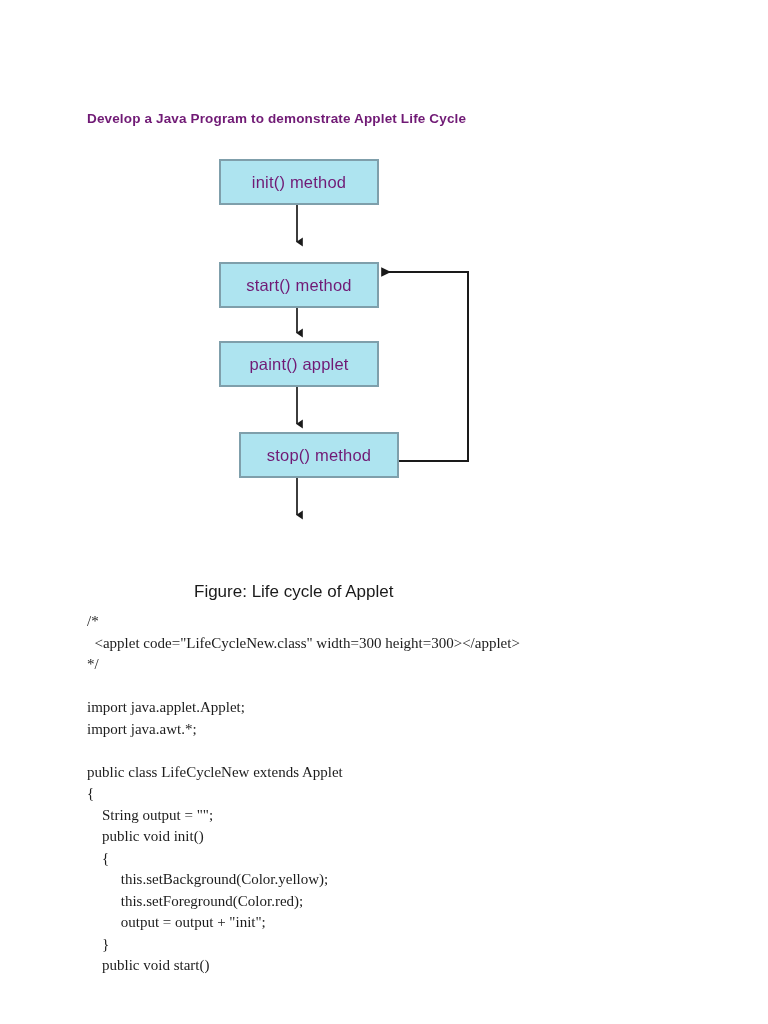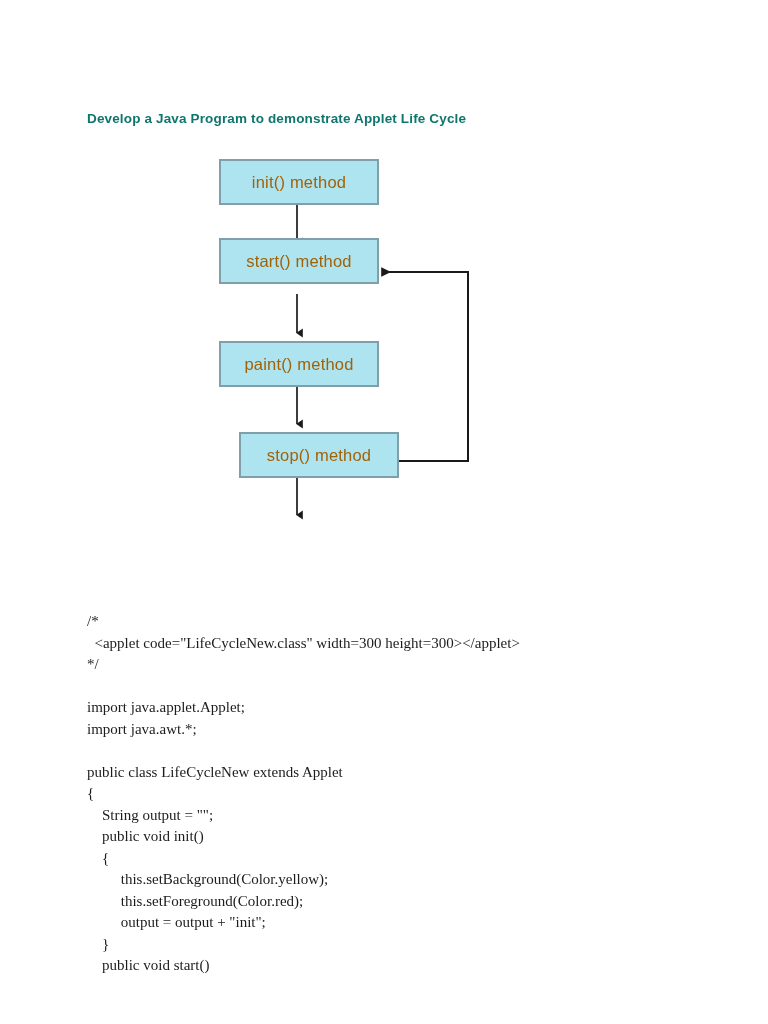--- a/index.html
+++ b/index.html
@@ -24,21 +24,21 @@
 
   
   .doc-heading {
     position: absolute;
     left: 87px;
     top: 111px;
     font-family: "Liberation Sans", sans-serif;
     font-size: 13.5px;
     font-weight: bold;
     letter-spacing: 0.15px;
-    color: #0f766e;
+    color: #701a75;
     white-space: nowrap;
   }
 
   
   .diagram {
     position: absolute;
     left: 180px;
     top: 150px;
     width: 330px;
     height: 460px;
@@ -51,26 +51,26 @@
     background: #aee4f0;
     border: 2px solid #7f9fab;
     box-sizing: content-box;
     display: flex;
     align-items: center;
     justify-content: center;
   }
   .flow-box .box-label {
     font-family: "Liberation Sans", sans-serif;
     font-size: 16.5px;
-    color: #a16207;
+    color: #701a75;
     white-space: nowrap;
     letter-spacing: 0.2px;
   }
   .box-init    { top: 9px; }
-  .box-start   { top: 88px; }
+  .box-start   { top: 112px; }
   .box-paint   { top: 191px; }
   .box-stop    { top: 282px; margin-left: 20px; }
   .box-destroy { top: 373px; }
 
   .arrow-svg {
     position: absolute;
     left: 0;
     top: 0;
     width: 330px;
     height: 460px;
@@ -146,25 +146,26 @@
 
     <div class="flow-box box-init">
       <span class="box-label">init() method</span>
     </div>
 
     <div class="flow-box box-start">
       <span class="box-label">start() method</span>
     </div>
 
     <div class="flow-box box-paint">
-      <span class="box-label">paint() method</span>
+      <span class="box-label">paint() applet</span>
     </div>
 
     <div class="flow-box box-stop">
       <span class="box-label">stop() method</span>
     </div>
 
 
+    <div class="fig-caption">Figure: Life cycle of Applet</div>
   </div>
 
   <div class="code-block"><div class="code-line">/*</div><div class="code-line">  &lt;applet code="LifeCycleNew.class" width=300 height=300&gt;&lt;/applet&gt;</div><div class="code-line">*/</div><div class="code-line blank">&nbsp;</div><div class="code-line">import java.applet.Applet;</div><div class="code-line">import java.awt.*;</div><div class="code-line blank">&nbsp;</div><div class="code-line">public class LifeCycleNew extends Applet</div><div class="code-line">{</div><div class="code-line">    String output = "";</div><div class="code-line">    public void init()</div><div class="code-line">    {</div><div class="code-line">         this.setBackground(Color.yellow);</div><div class="code-line">         this.setForeground(Color.red);</div><div class="code-line">         output = output + "init";</div><div class="code-line">    }</div><div class="code-line">    public void start()</div></div>
 
 </div>
 
 </body></html>

